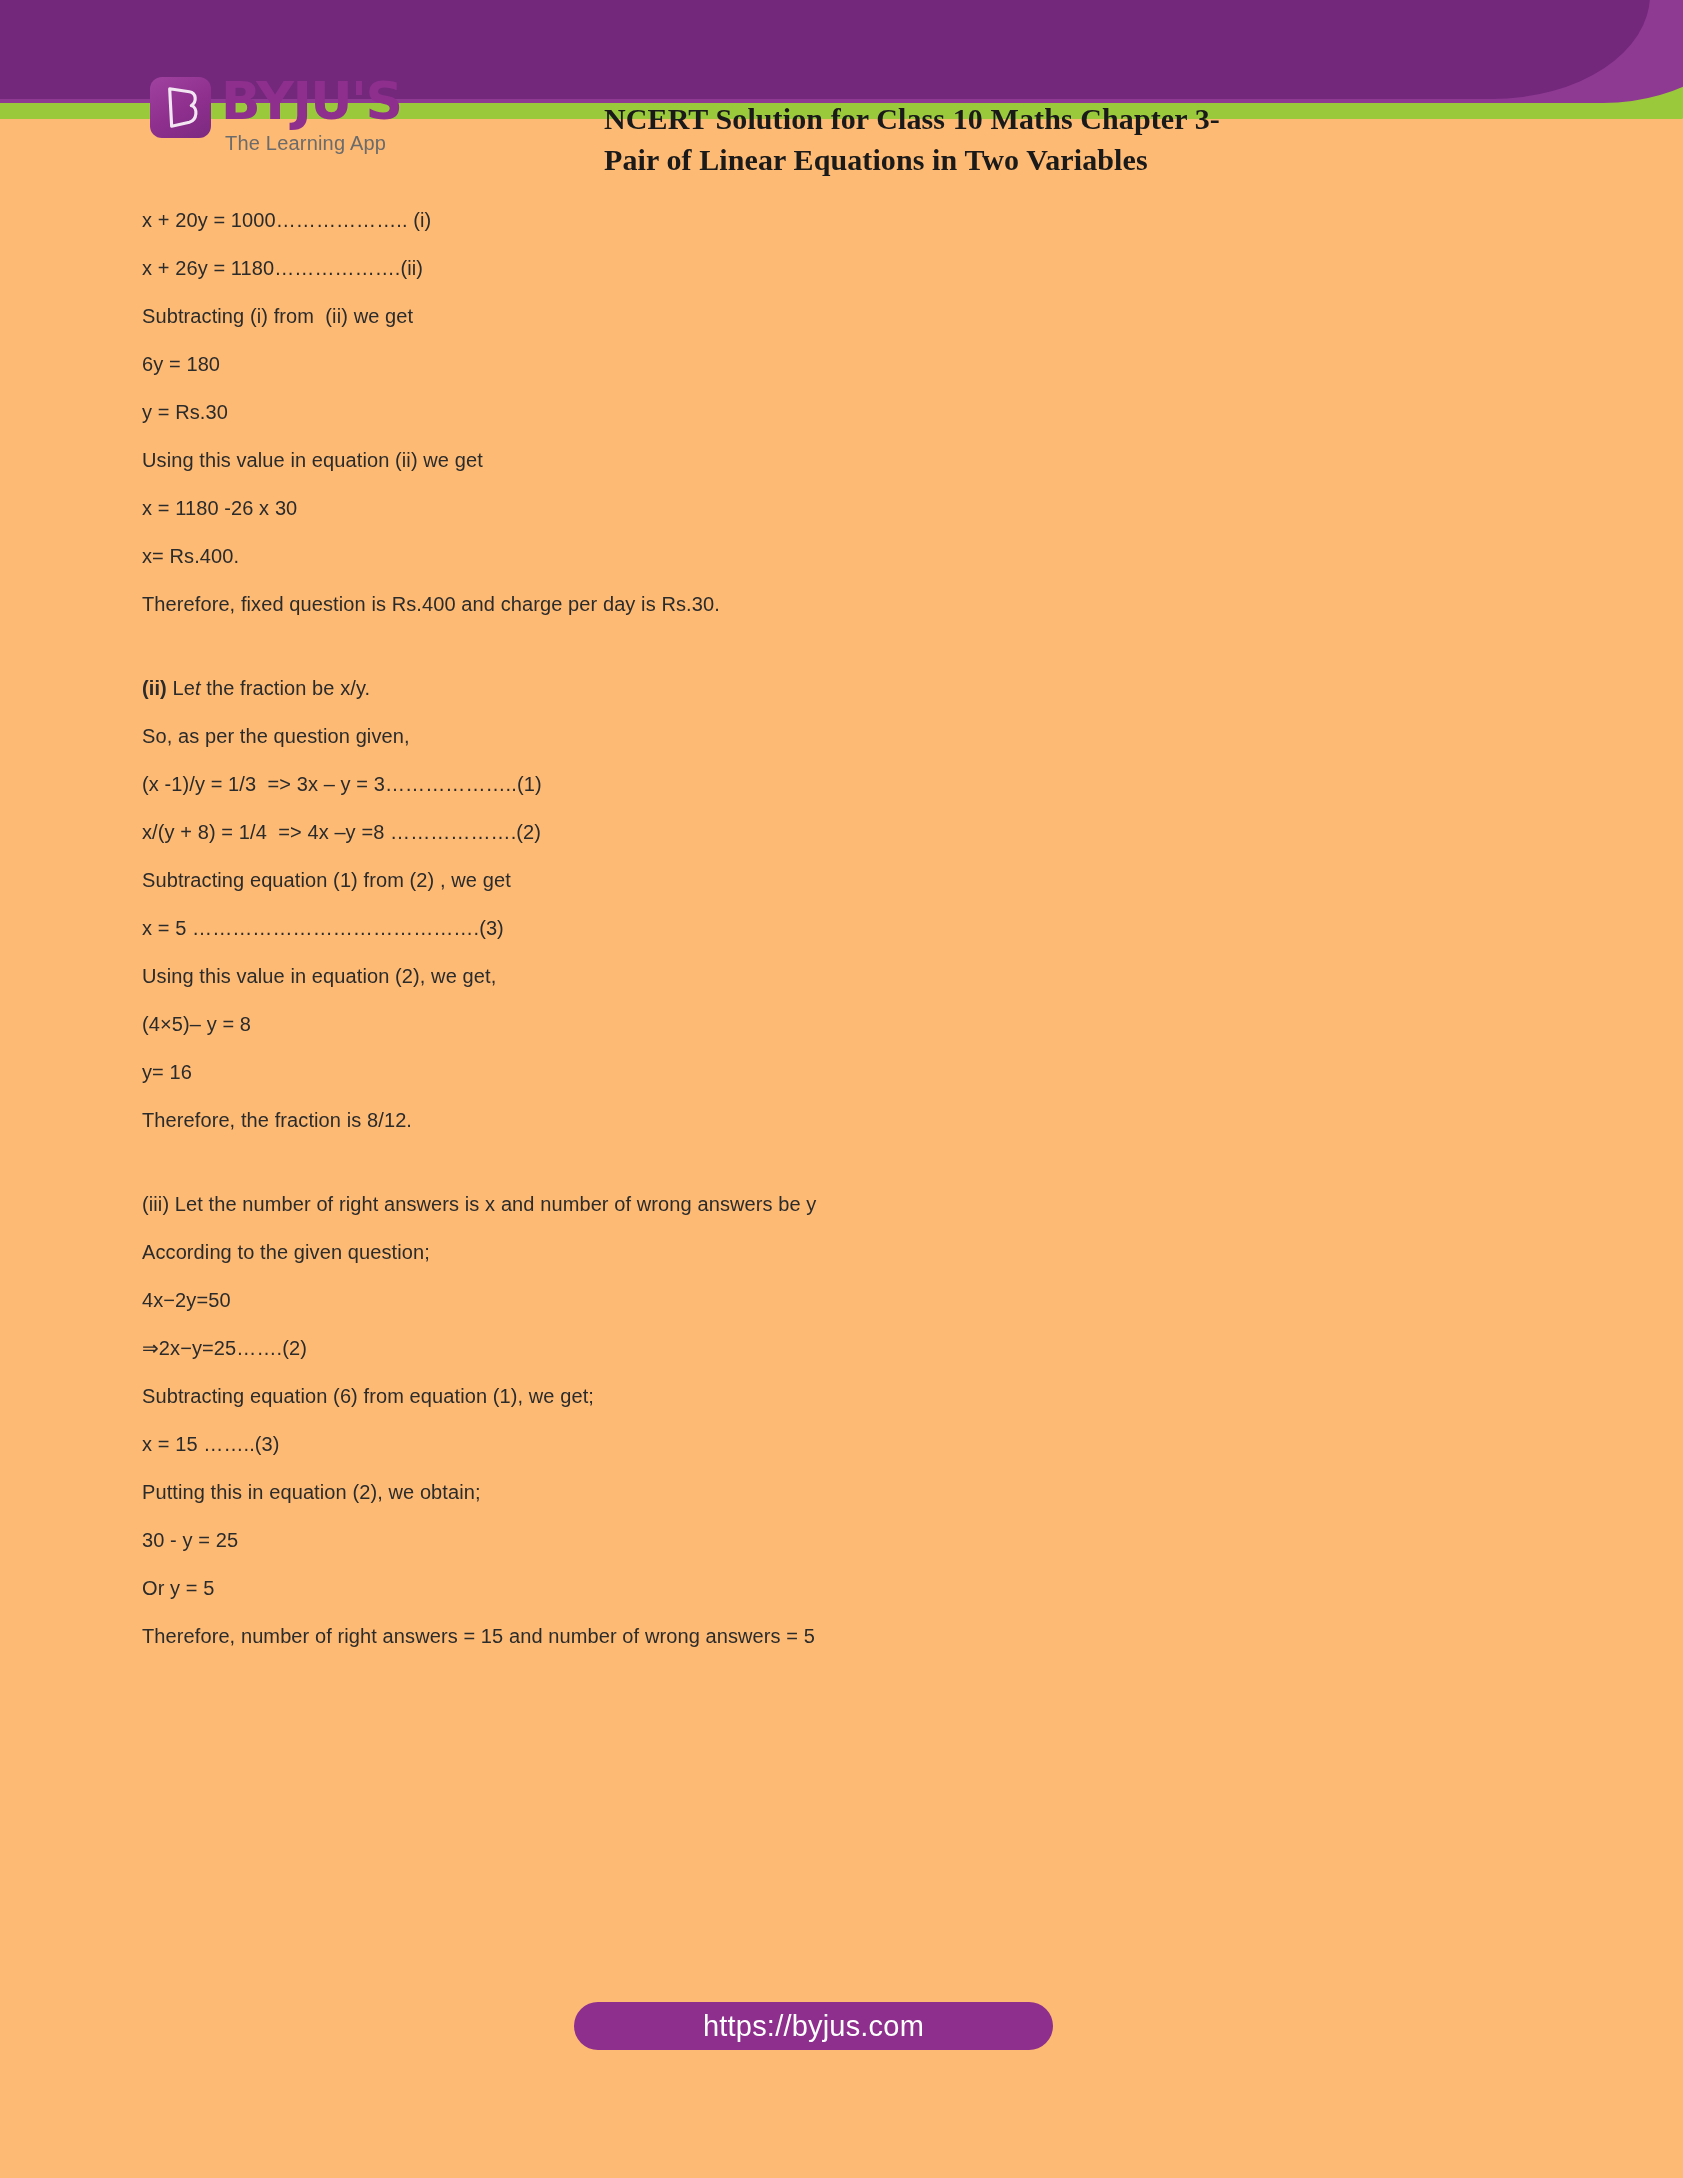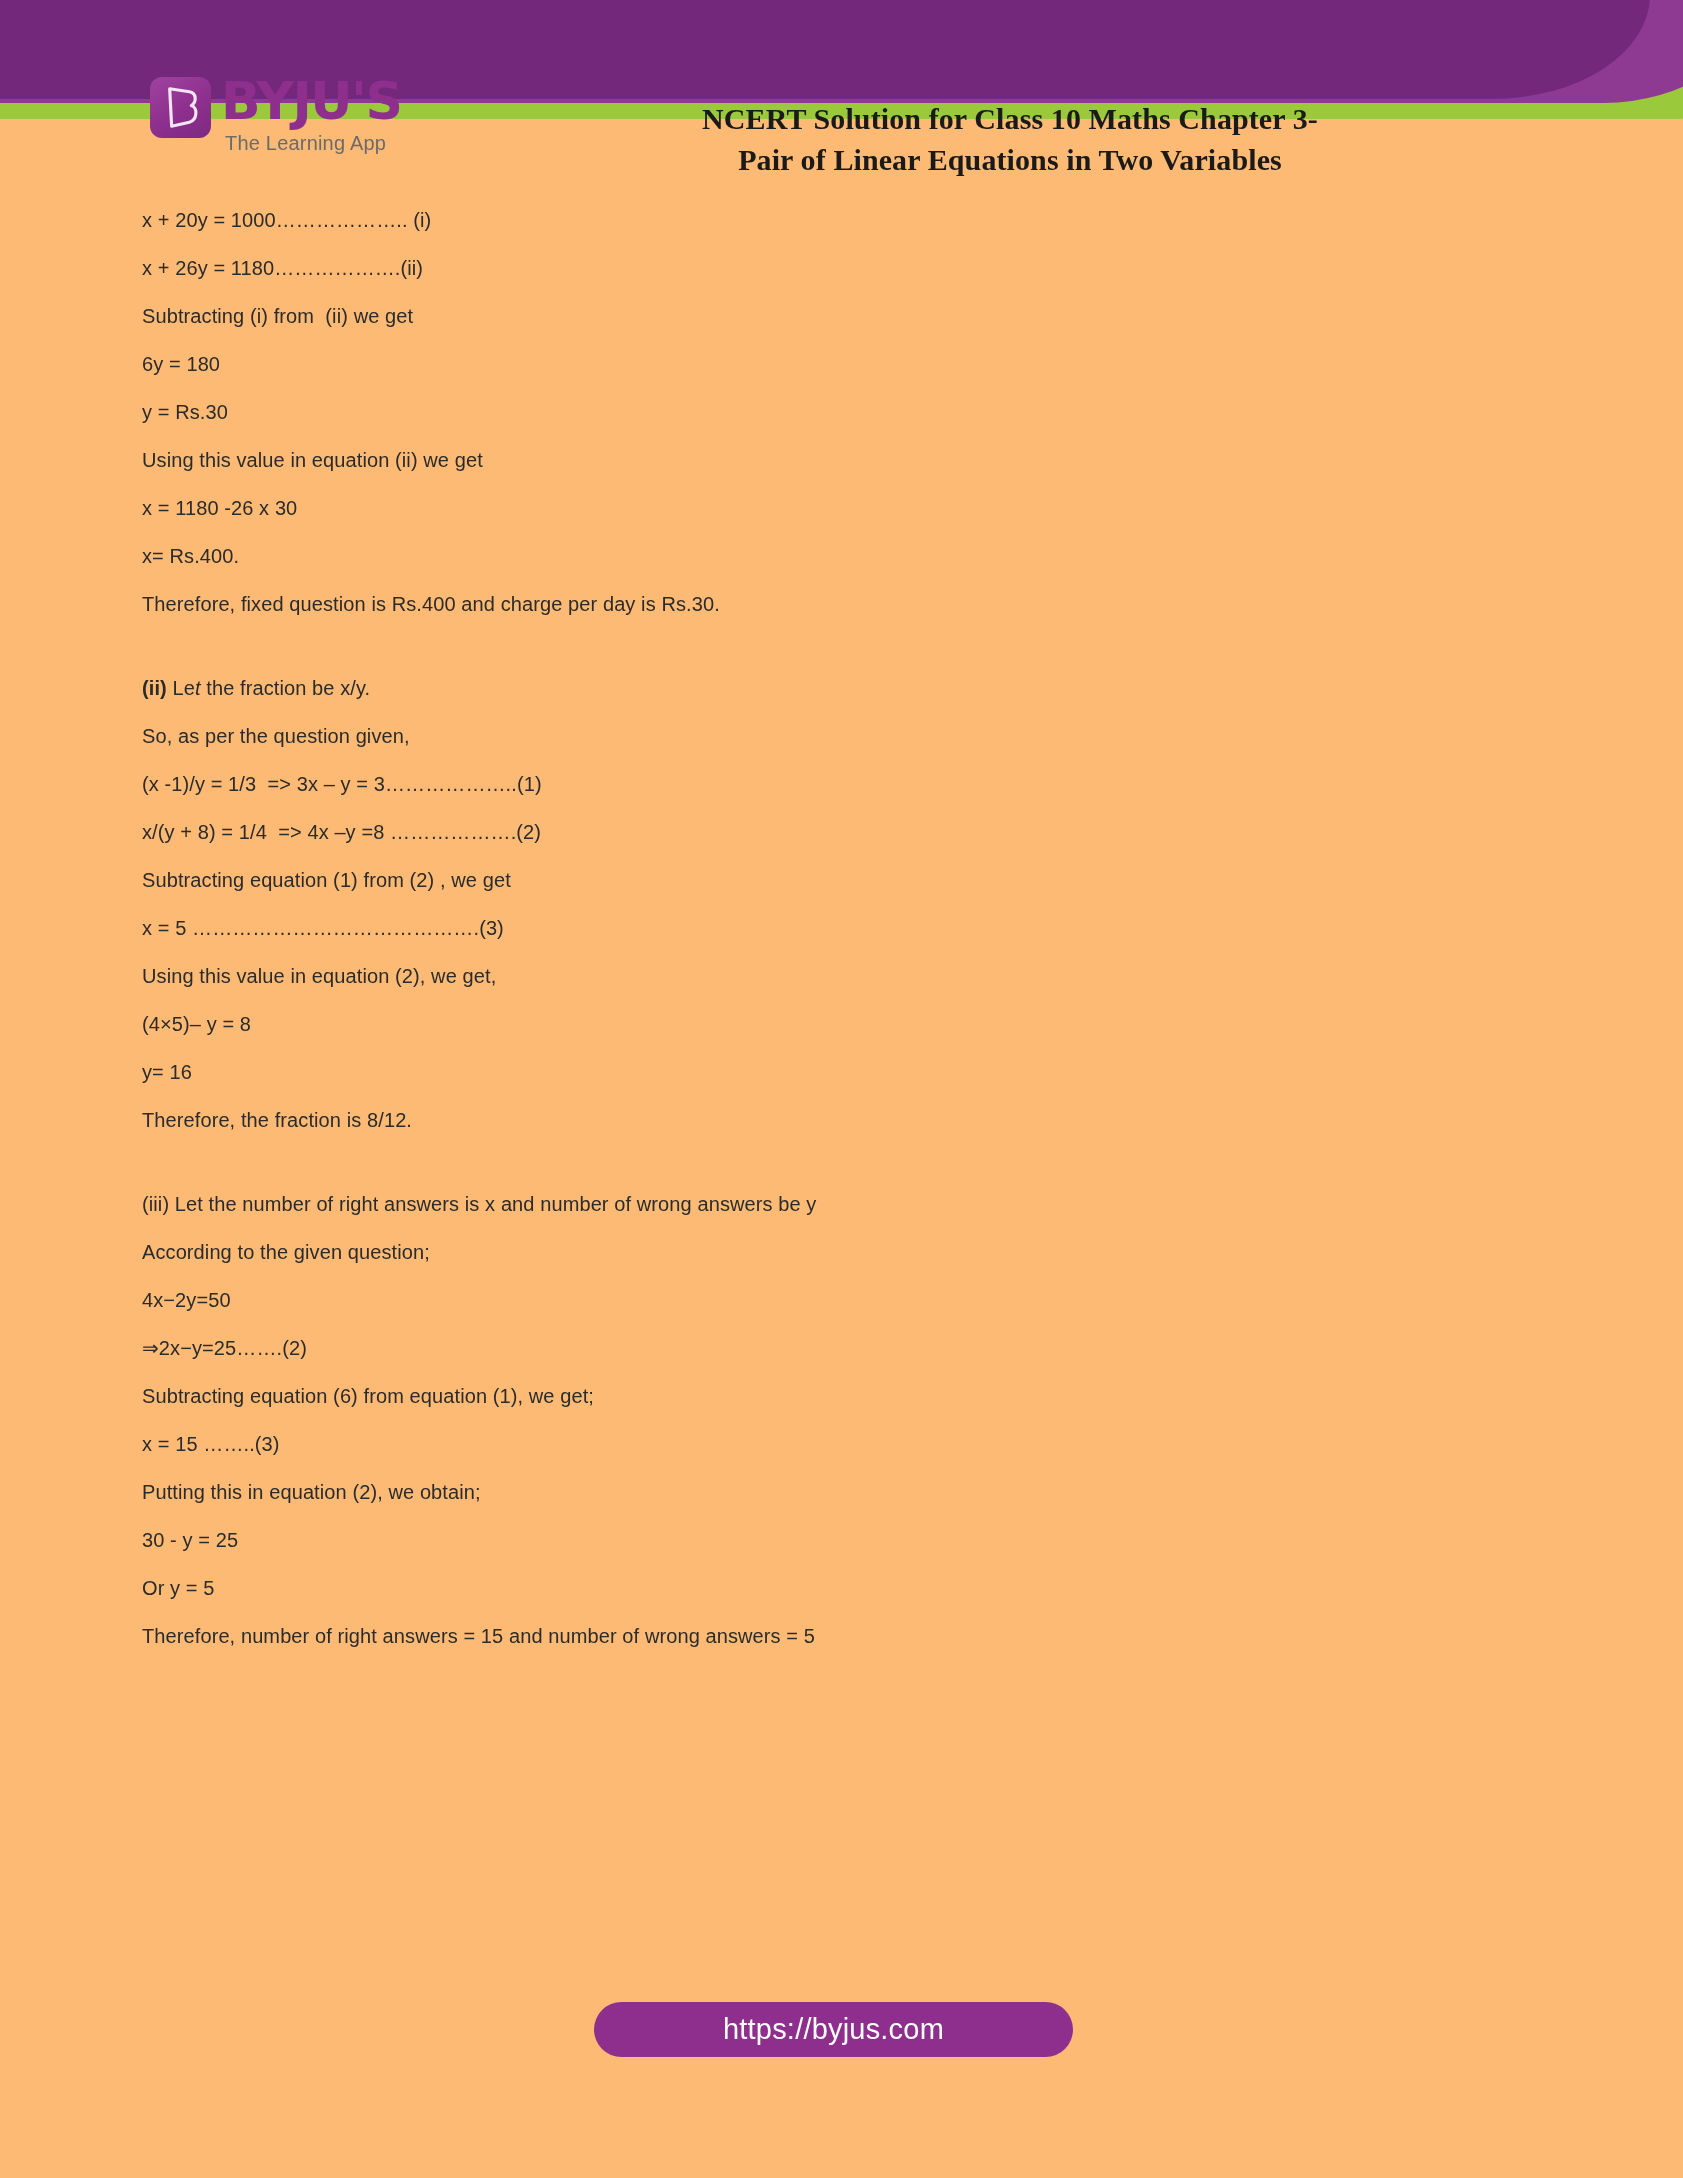--- a/index.html
+++ b/index.html
@@ -103,21 +103,21 @@
     left: 604px;
     top: 99px;
     width: 812px;
     font-family: "Liberation Serif", "DejaVu Serif", serif;
     font-weight: bold;
     font-size: 30px;
     line-height: 1.35;
     color: #1a1a1a;
     letter-spacing: 0.1px;
   }
-  .doc-title .ttl-line { display: block; white-space: nowrap; text-align: center; }
+  .doc-title .ttl-line { display: block; white-space: nowrap; }
 
   
   .content {
     position: absolute;
     left: 142px;
     top: 210px;
     width: 1406px;
   }
   .line {
     font-family: Liberation Sans, sans-serif;
@@ -128,24 +128,24 @@
     white-space: pre-wrap;
     letter-spacing: 0.1px;
   }
   .line.gap-before { margin-top: 64px; }
   .line b { font-weight: bold; color: #2b2b2b; }
   .line i { font-style: italic; }
 
   
   .footer-link {
     position: absolute;
-    left: 594px;
+    left: 574px;
     top: 2002px;
     width: 479px;
-    height: 55px;
+    height: 48px;
     border-radius: 28px;
     background: #8E2F8E;
     color: #ffffff;
     font-family: "Liberation Sans", sans-serif;
     font-size: 29px;
     display: flex;
     align-items: center;
     justify-content: center;
     text-decoration: none;
     letter-spacing: 0.2px;

